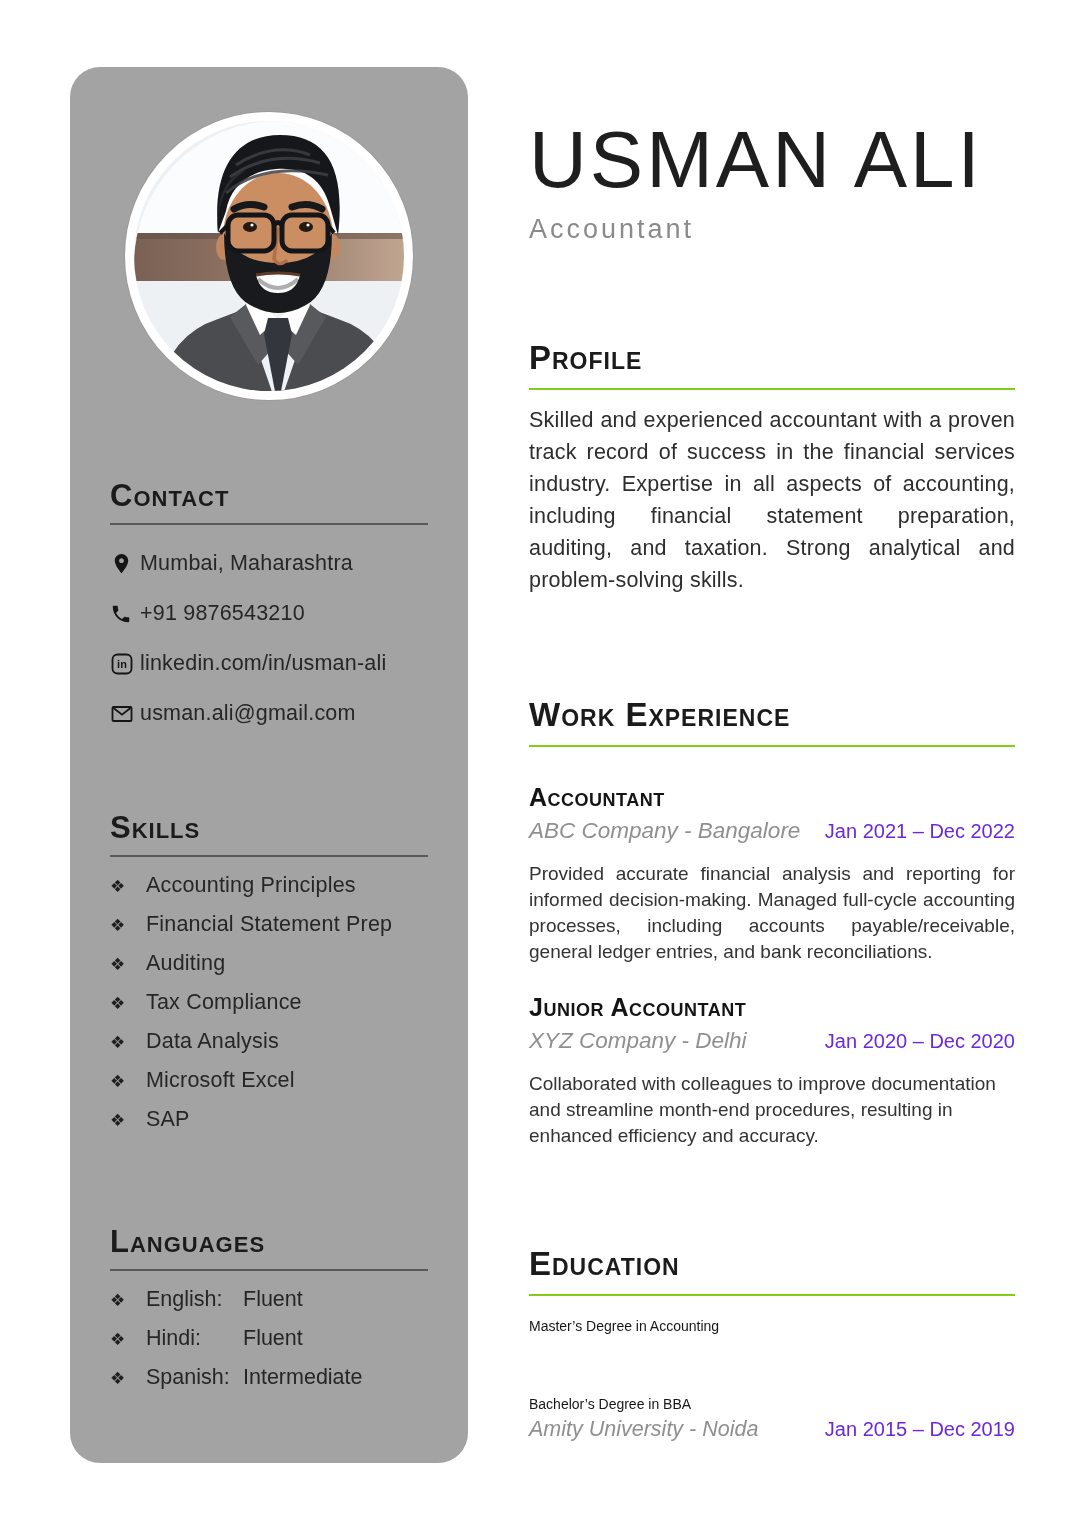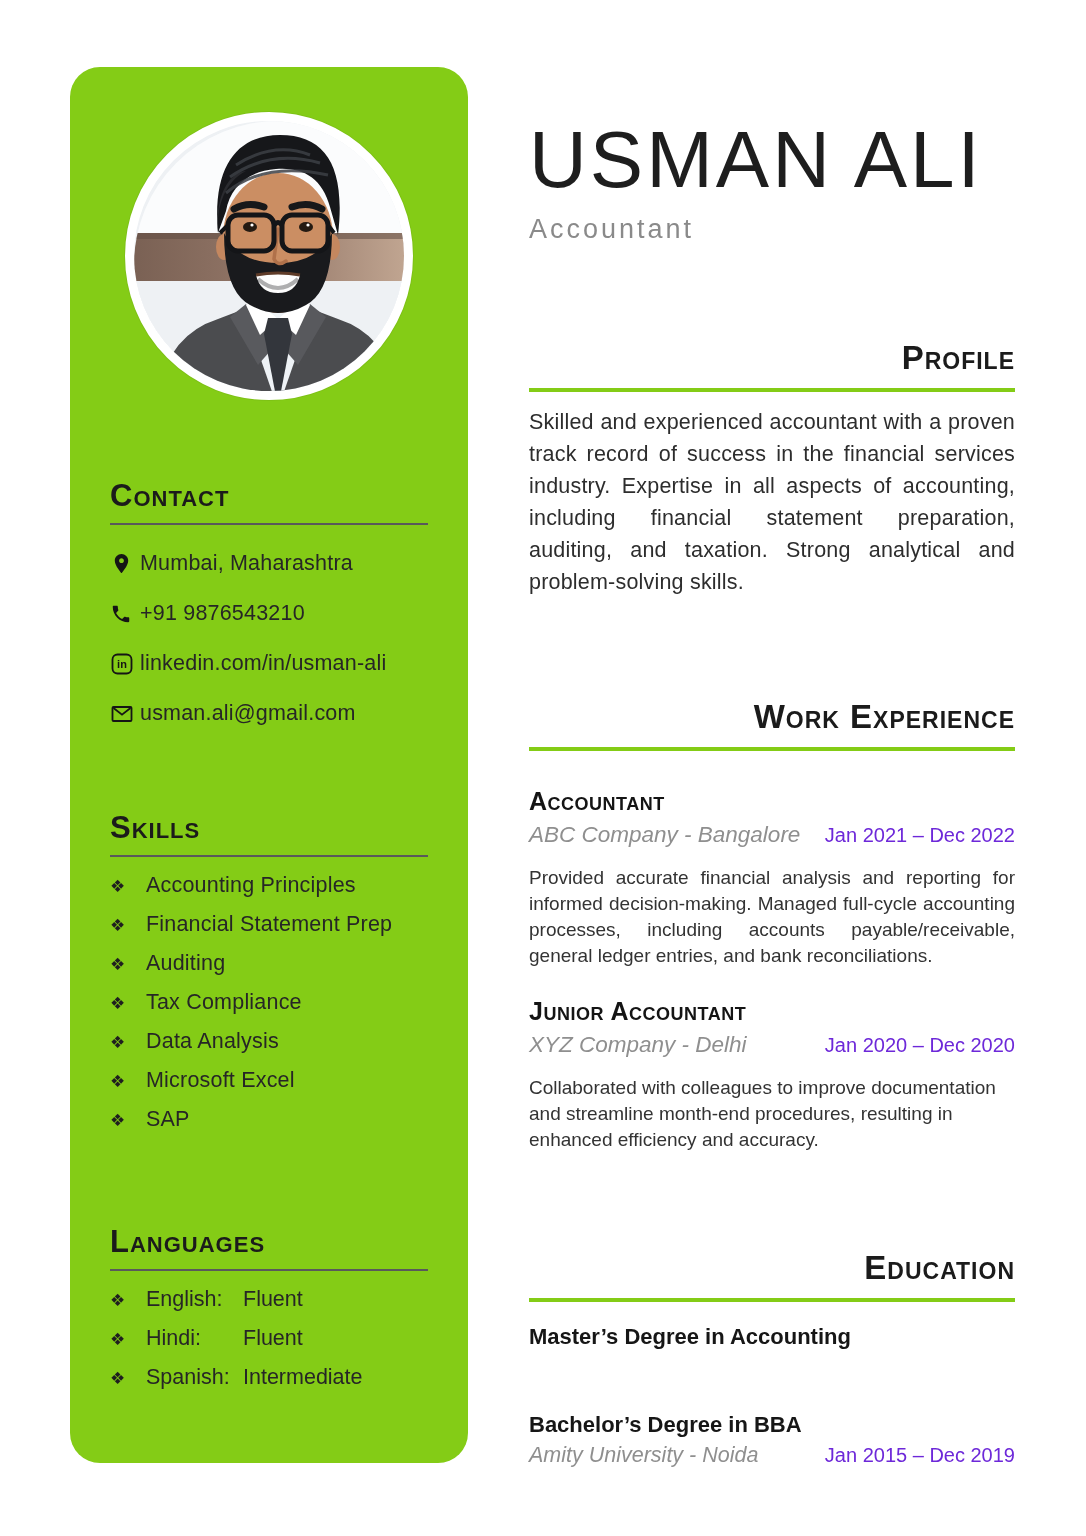--- a/index.html
+++ b/index.html
@@ -4,21 +4,21 @@
 <style>
   * { margin:0; padding:0; box-sizing:border-box; }
   html,body { background:#ffffff; }
   .page {
     position:relative; width:1086px; height:1536px; background:#ffffff;
     font-family:"Liberation Sans","DejaVu Sans",sans-serif; color:#2e2e2e; overflow:hidden;
   }
   
   .sidebar {
     position:absolute; left:70px; top:67px; width:398px; height:1396px;
-    background:#84cc16; border-radius:30px; padding:45px 40px 0;
+    background:#a3a3a3; border-radius:30px; padding:45px 40px 0;
   }
   .photo-ring {
     width:288px; height:288px; margin:0 auto; border-radius:50%;
     border:9px solid #ffffff; overflow:hidden; background:#eef1f4;
     box-shadow:0 0 0 1px rgba(0,0,0,0.05);
   }
   .photo-ring svg { display:block; }
   .side-sec { margin-top:78px; }
   .side-sec.skills { margin-top:84px; }
   .side-sec.langs  { margin-top:92px; }
@@ -41,37 +41,37 @@
   .name {
     margin-top:120px; font-size:80px; font-weight:400; color:#1e1e1e;
     letter-spacing:3px; line-height:1; white-space:nowrap;
   }
   .subtitle { margin-top:14px; font-size:27px; color:#8a8a8a; letter-spacing:3px; }
   .main-sec.profile { margin-top:94px; }
   .main-sec.work    { margin-top:100px; }
   .main-sec.edu     { margin-top:96px; }
   .main-head {
     font-variant:small-caps; font-size:33px; font-weight:700; color:#1b1b1b;
-    letter-spacing:1px; padding-bottom:11px; border-bottom:4px solid #84cc16;text-align:right;
+    letter-spacing:1px; padding-bottom:11px; border-bottom:2px solid #84cc16;
   }
   .profile-text {
     margin-top:14px; font-size:21.5px; line-height:32px; color:#2d2d2d;
     text-align:justify; letter-spacing:0.2px;
   }
   .job { margin-top:36px; }
   .job + .job { margin-top:28px; }
   .job-title { font-variant:small-caps; font-size:25px; font-weight:700; color:#141414; letter-spacing:0.5px; }
   .meta-row { display:flex; justify-content:space-between; align-items:baseline; margin-top:6px; }
   .company { font-style:italic; font-size:22.5px; color:#8f8f8f; }
   .dates { font-size:20px; color:#6d28d9; white-space:nowrap; }
   .job-desc { margin-top:17px; font-size:19px; line-height:26px; color:#333333; }
   .job-desc.justified { text-align:justify; }
   .degree-block { margin-top:22px; }
   .degree-block + .degree-block { margin-top:62px; }
-  .degree { font-size:22px; font-weight:700; color:#161616; }
+  .degree { font-size:14px; font-weight:400; color:#161616; }
   .degree-meta { display:flex; justify-content:space-between; align-items:baseline; margin-top:5px; }
   .school { font-style:italic; font-size:21.5px; color:#8f8f8f; }
 </style>
 </head>
 <body>
 
 <div class="page">
 
   <aside class="sidebar">
 

